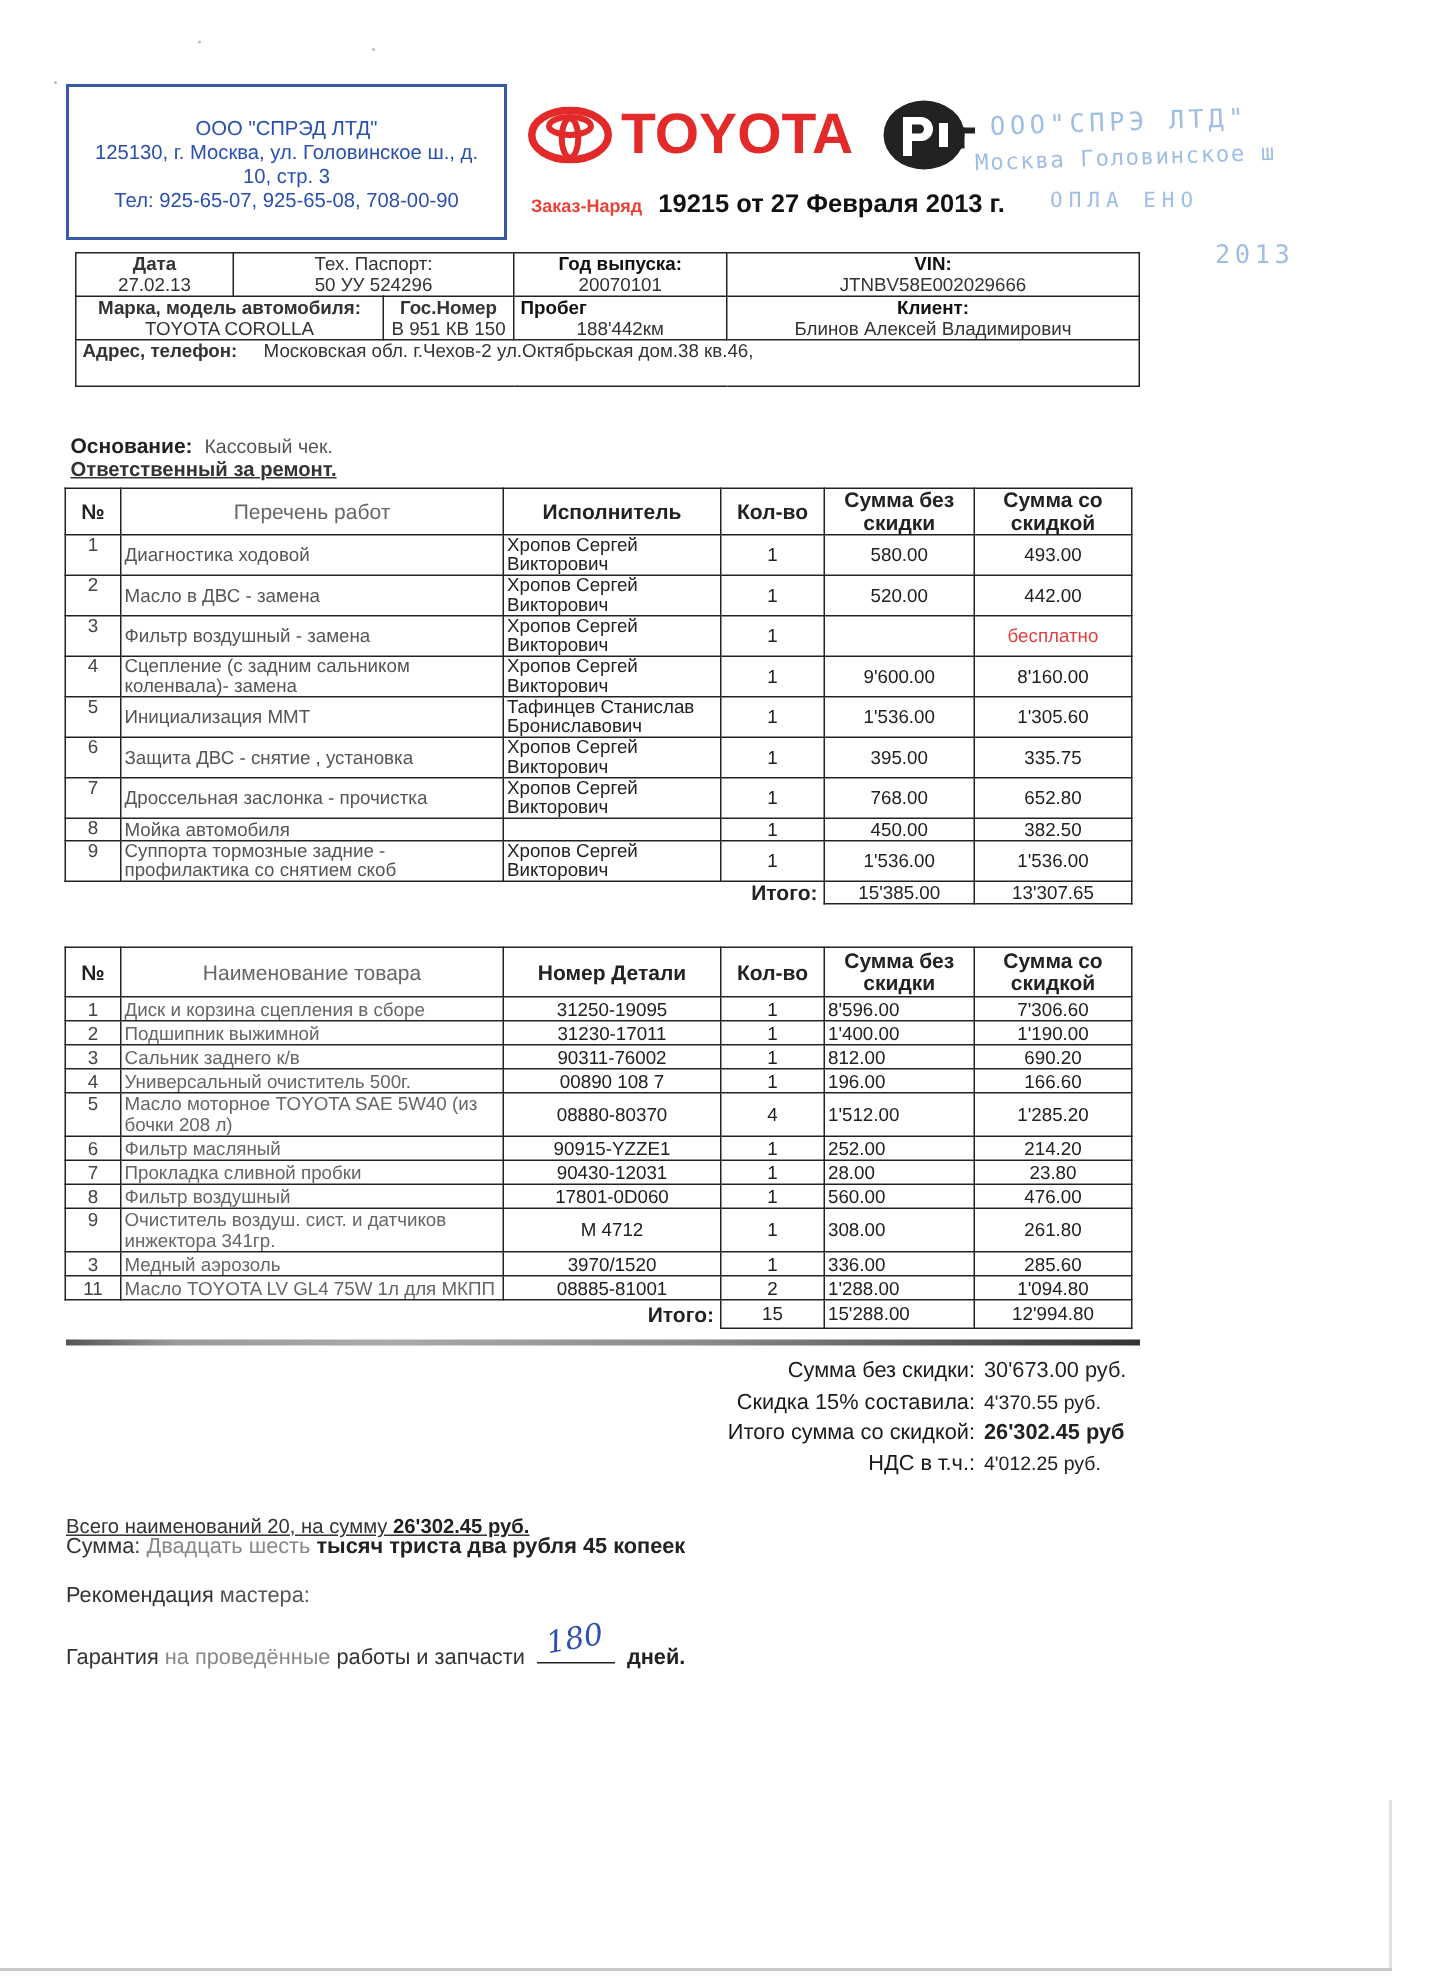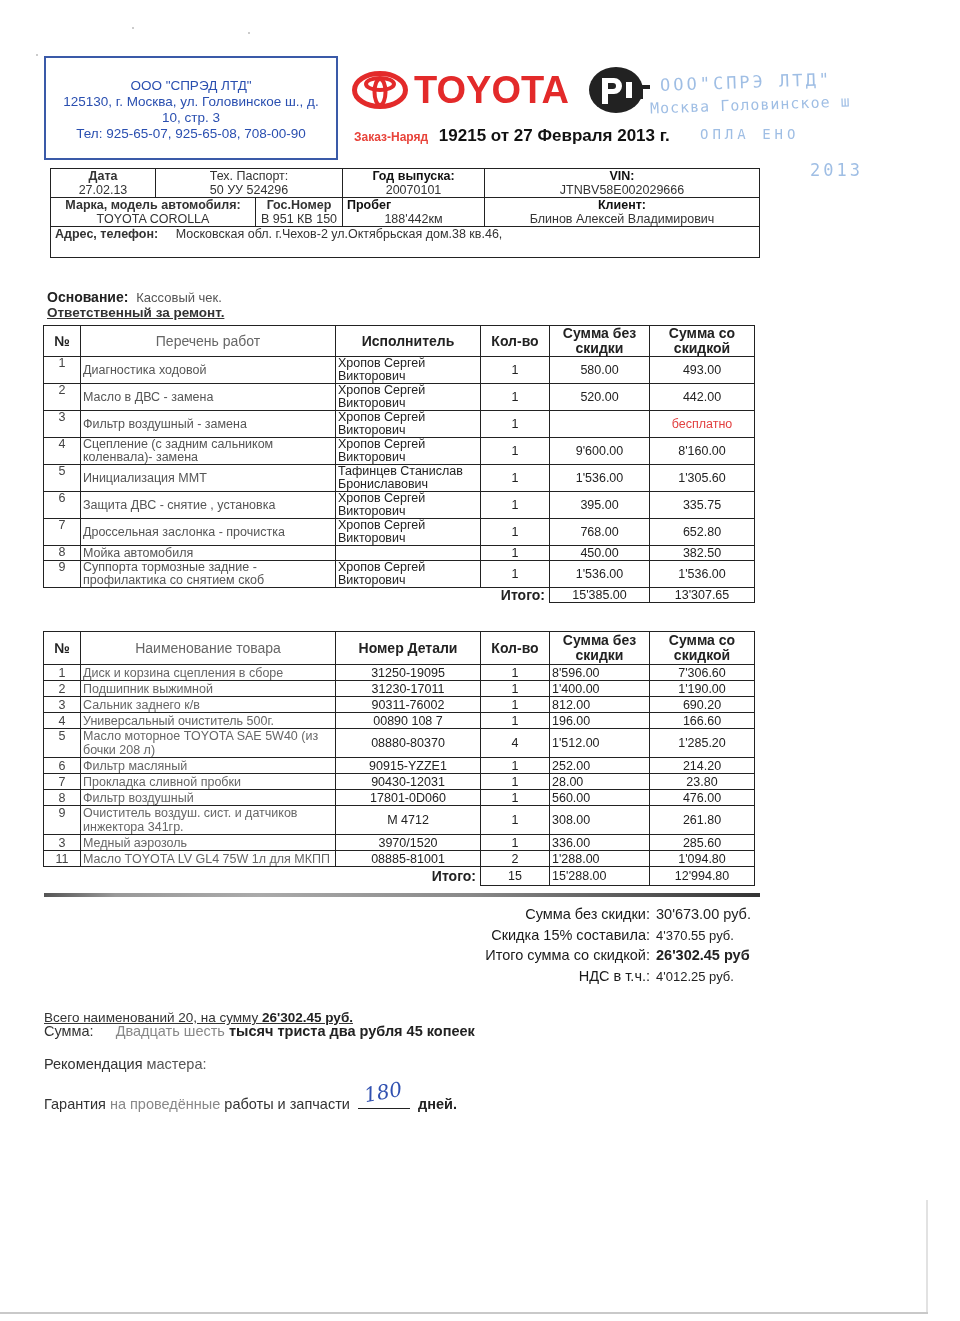--- a/index.html
+++ b/index.html
@@ -94,21 +94,21 @@
   .summary .row { display: flex; justify-content: flex-end; align-items: baseline; height: 20.5px; }
   .summary .k { font-weight: normal; text-align: right; margin-right: 6px; }
   .summary .v { width: 104px; text-align: left; color: #222; }
   .summary .v.sm { font-size: 13px; }
   .summary .v.b { font-weight: bold; }
 
   .total-line { left: 44px; top: 1010px; font-size: 13.5px; color: #333; text-decoration: underline; }
   .total-line b { color: #222; }
   .sum-words { left: 44px; top: 1023px; font-size: 14.5px; }
   .sum-words .k { color: #333; }
-  .sum-words .g { color: #888; margin-left: 18px; }
+  .sum-words .g { color: #888; }
   .sum-words .b { font-weight: bold; color: #222; text-align: right; }
   .recommend { left: 44px; top: 1056px; font-size: 14.5px; color: #555; }
   .recommend .k { color: #333; }
   .warranty { left: 44px; top: 1094px; font-size: 14.5px; white-space: nowrap; }
   .warranty .k { color: #333; }
   .warranty .g { color: #888; }
   .warranty .b { font-weight: bold; color: #222; }
   .warranty .blank-line { display: inline-block; width: 52px; border-bottom: 1.5px solid #222; position: relative; height: 14px; margin: 0 4px; vertical-align: baseline; }
   .warranty .hand { position: absolute; left: 6px; top: -14px; color: #3050b0; font-family: "DejaVu Serif", serif; font-style: italic; font-size: 20px; transform: rotate(-10deg); }
 

